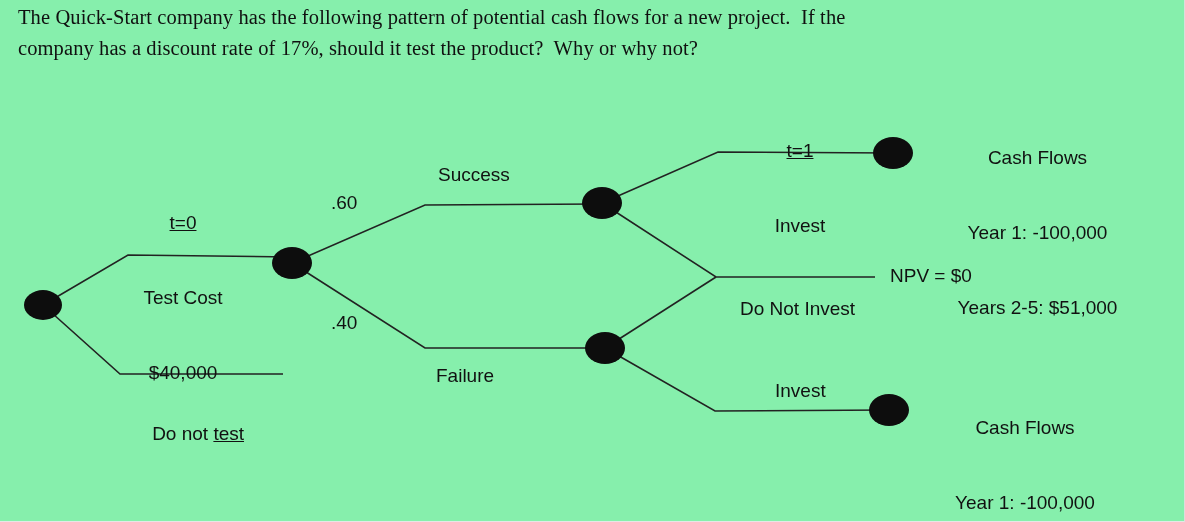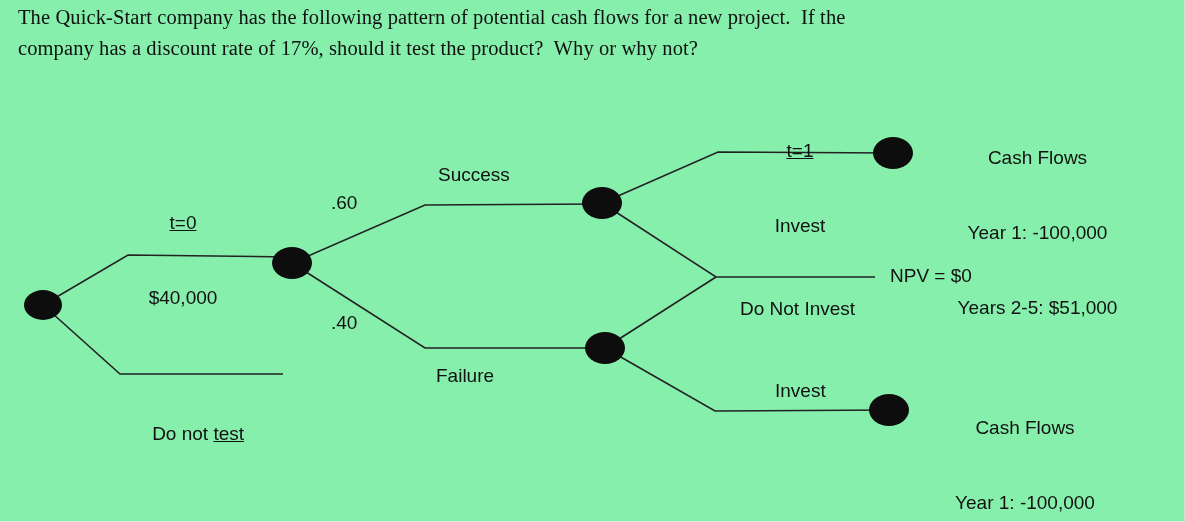--- a/index.html
+++ b/index.html
@@ -76,20 +76,21 @@
         <ellipse cx="292" cy="263" rx="20" ry="16" fill="#0d0d0d"></ellipse>
         <ellipse cx="602" cy="203" rx="20" ry="16" fill="#0d0d0d"></ellipse>
         <ellipse cx="605" cy="348" rx="20" ry="16" fill="#0d0d0d"></ellipse>
         <ellipse cx="893" cy="153" rx="20" ry="16" fill="#0d0d0d"></ellipse>
         <ellipse cx="889" cy="410" rx="20" ry="16" fill="#0d0d0d"></ellipse>
       </g>
   </svg>
 
   <div class="lbl center" style="left:103px; top:160px; width:160px;">
     <span class="blk u">t=0</span>
+    <span class="blk">Test Cost</span>
     <span class="blk">$40,000</span>
   </div>
 
   <div class="lbl" style="left:131px; top:396px;">
     <span>Do not <span class="u">test</span></span>
   </div>
 
   <div class="lbl" style="left:331px; top:190px;">.60</div>
 
   <div class="lbl" style="left:331px; top:310px;text-align:center;">.40</div>

